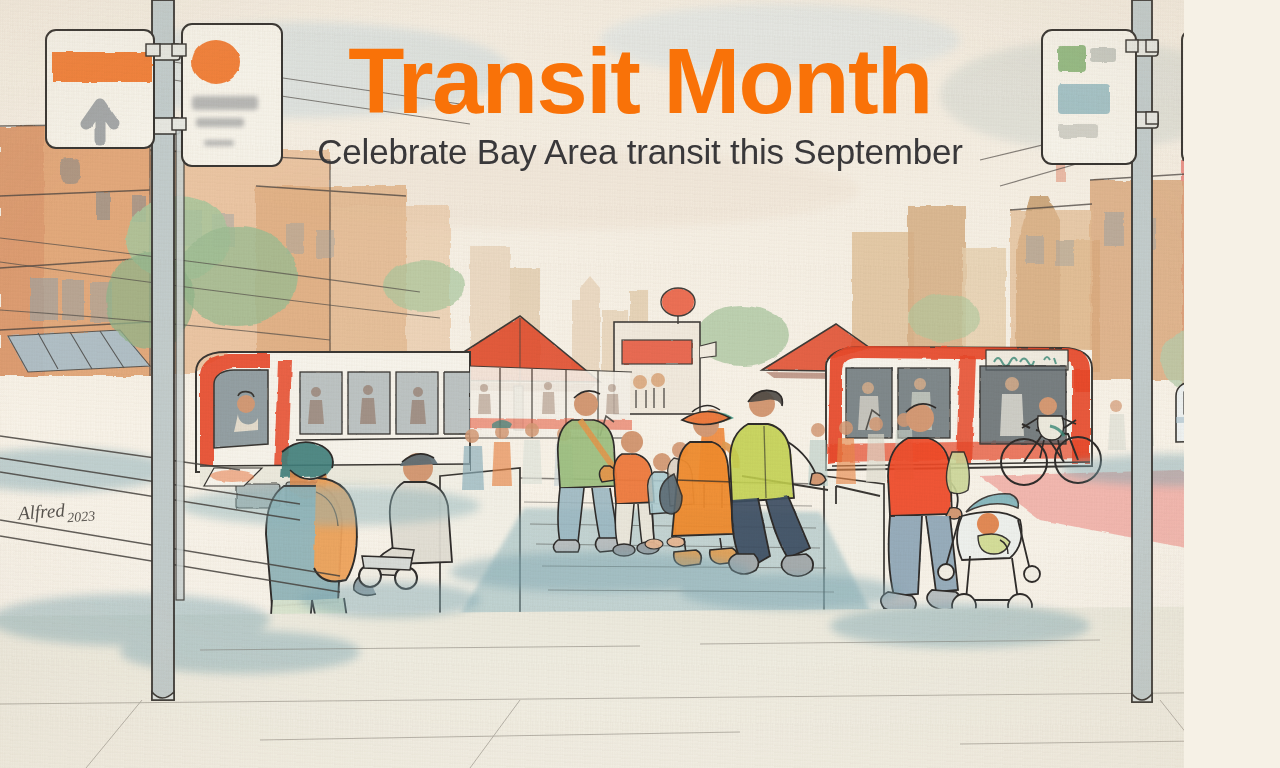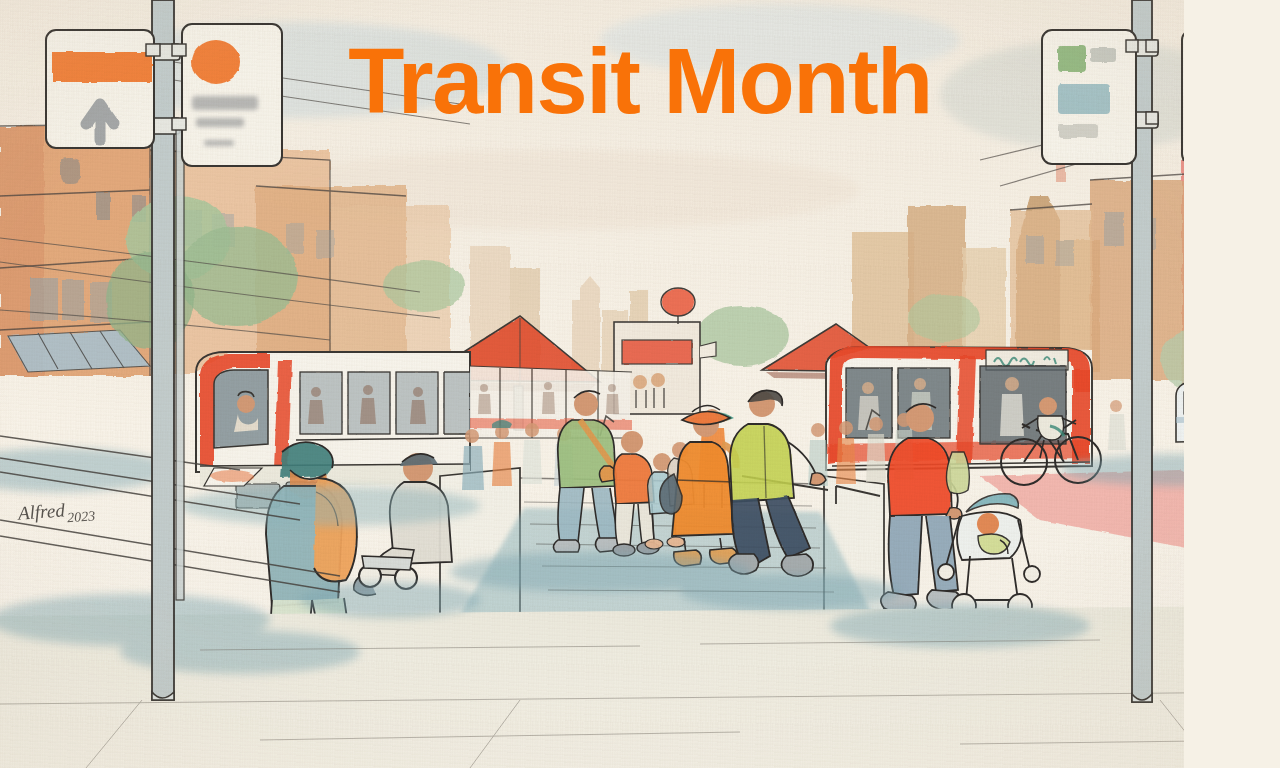--- a/index.html
+++ b/index.html
@@ -675,19 +675,20 @@
       <rect x="1146" y="112" width="12" height="12" fill="#e7e8e2" stroke="#3a3733" stroke-width="1.4"></rect>
     </g>
 
   </svg>
 
   <div class="paper"></div>
   <div class="vignette"></div>
 
   <div class="titleblock">
     <h1 class="title">Transit Month</h1>
+    <p class="subtitle">Celebrate Bay Area transit this September</p>
   </div>
 
   <div class="sig">
     <span>Alfred</span><span class="yr">2023</span>
   </div>
 
 </div>
 
 </body></html>

